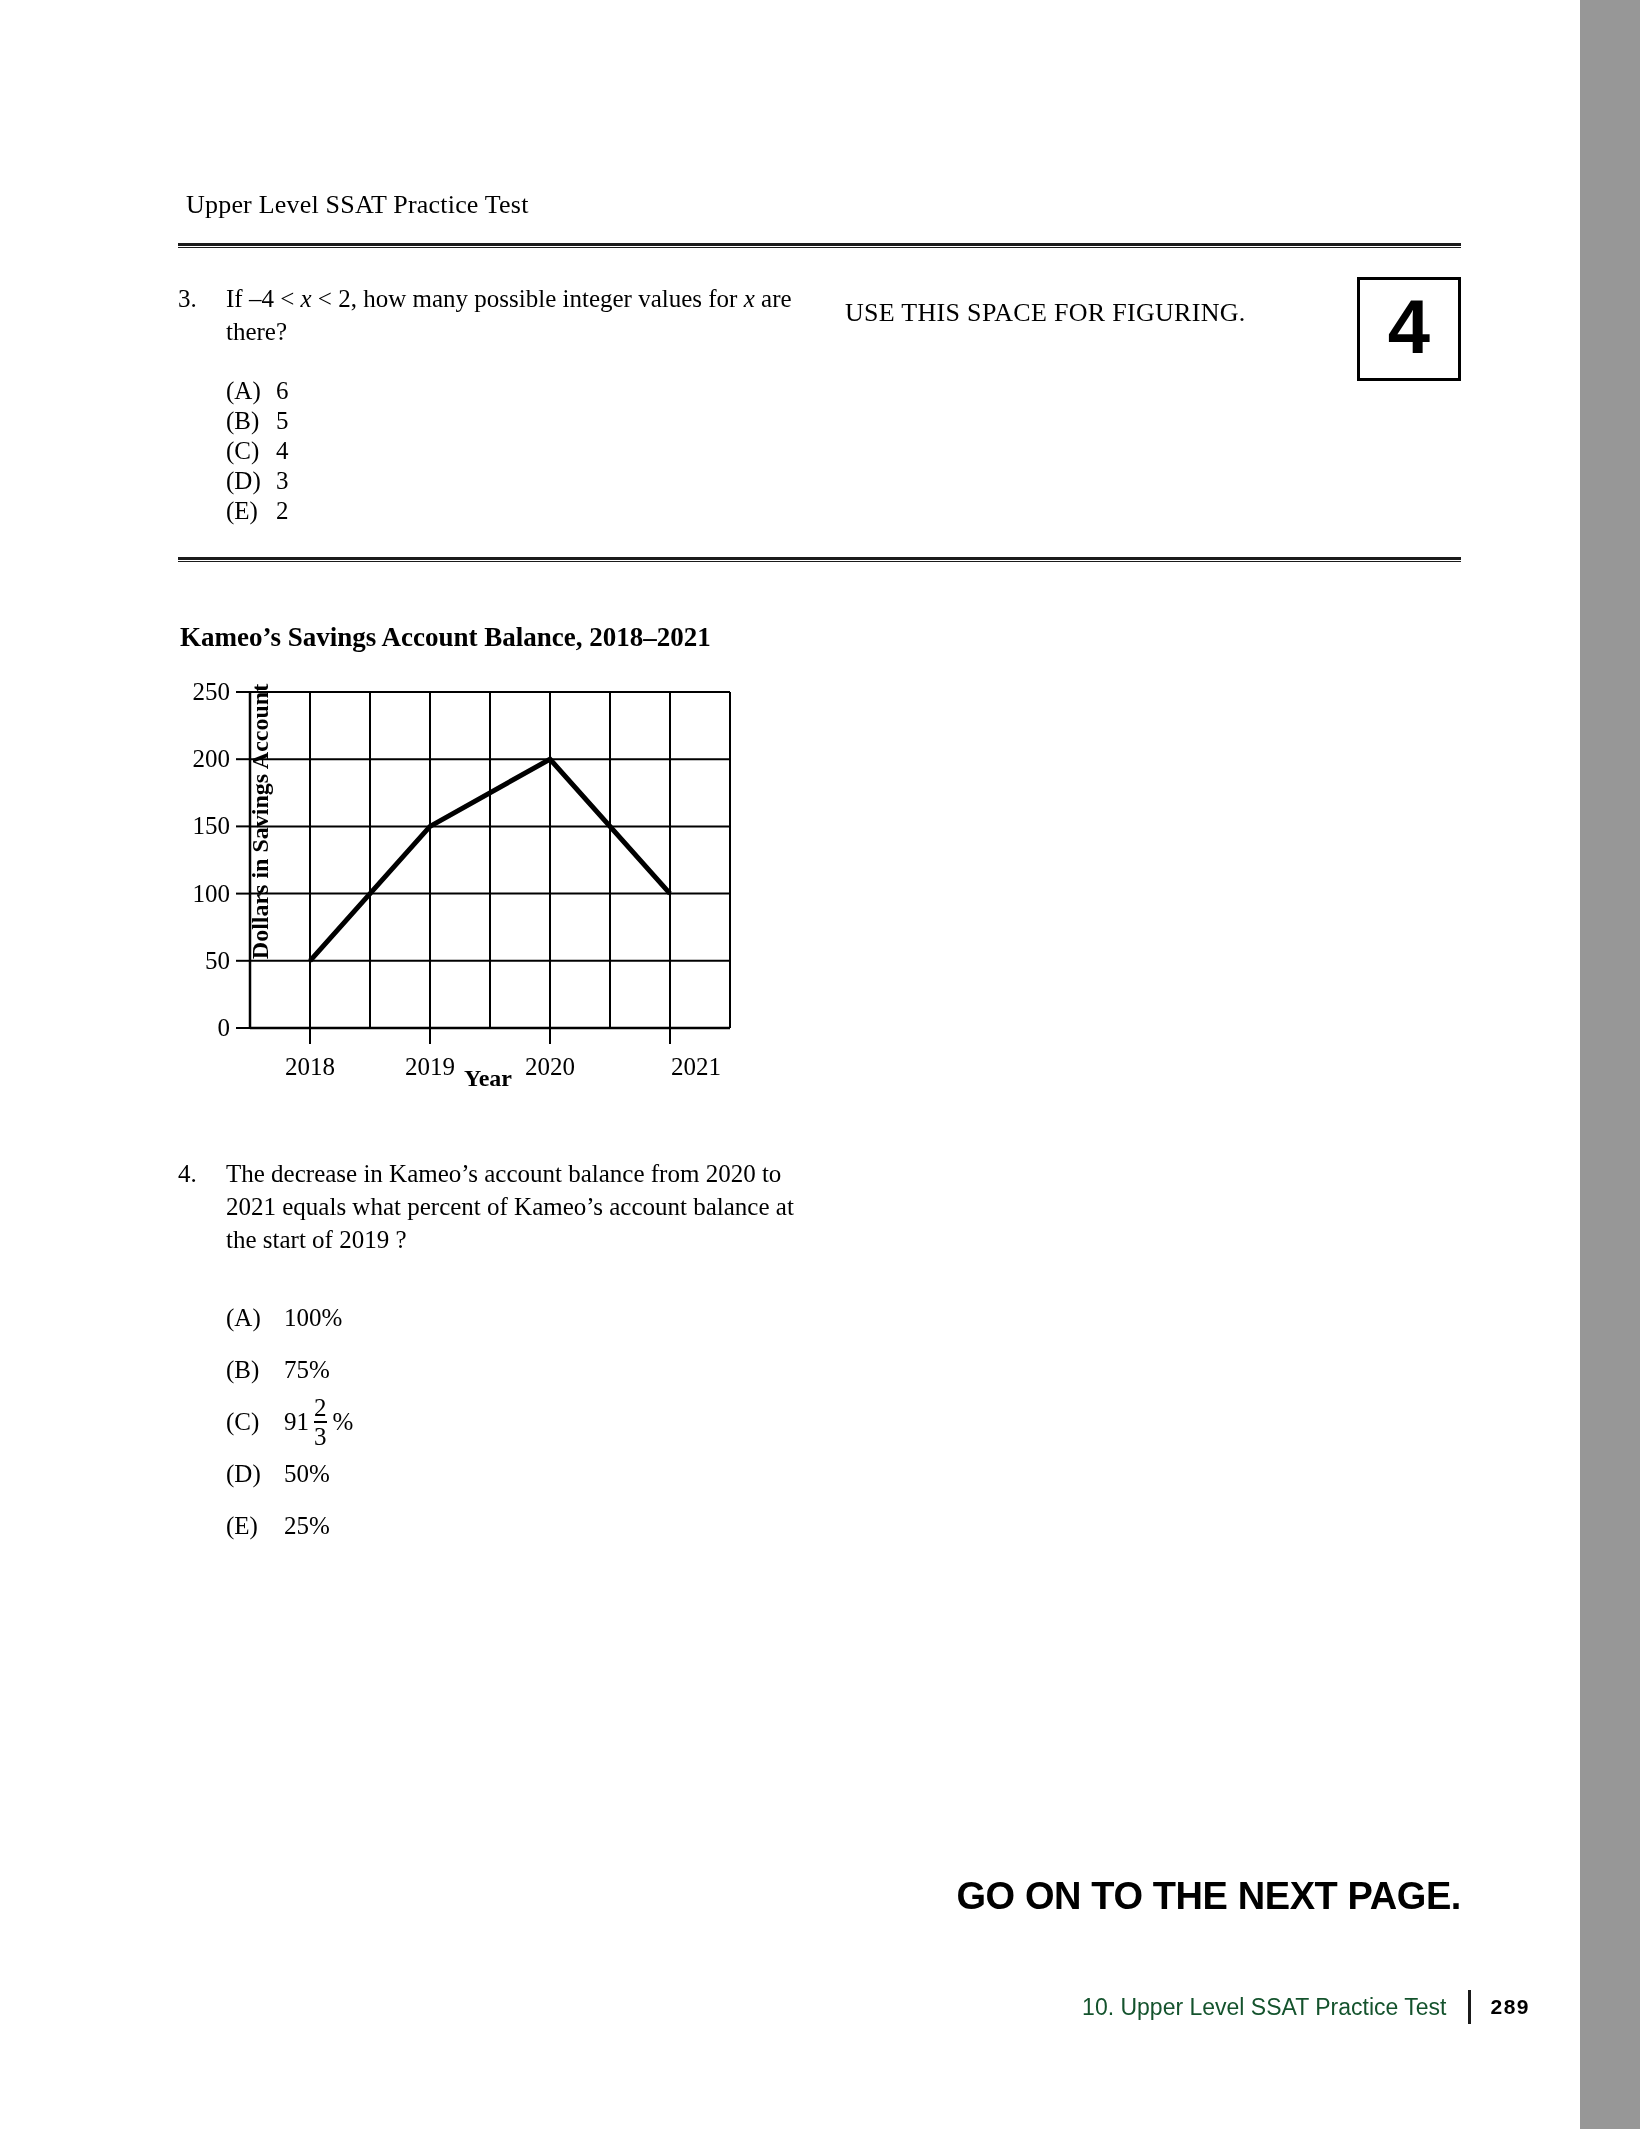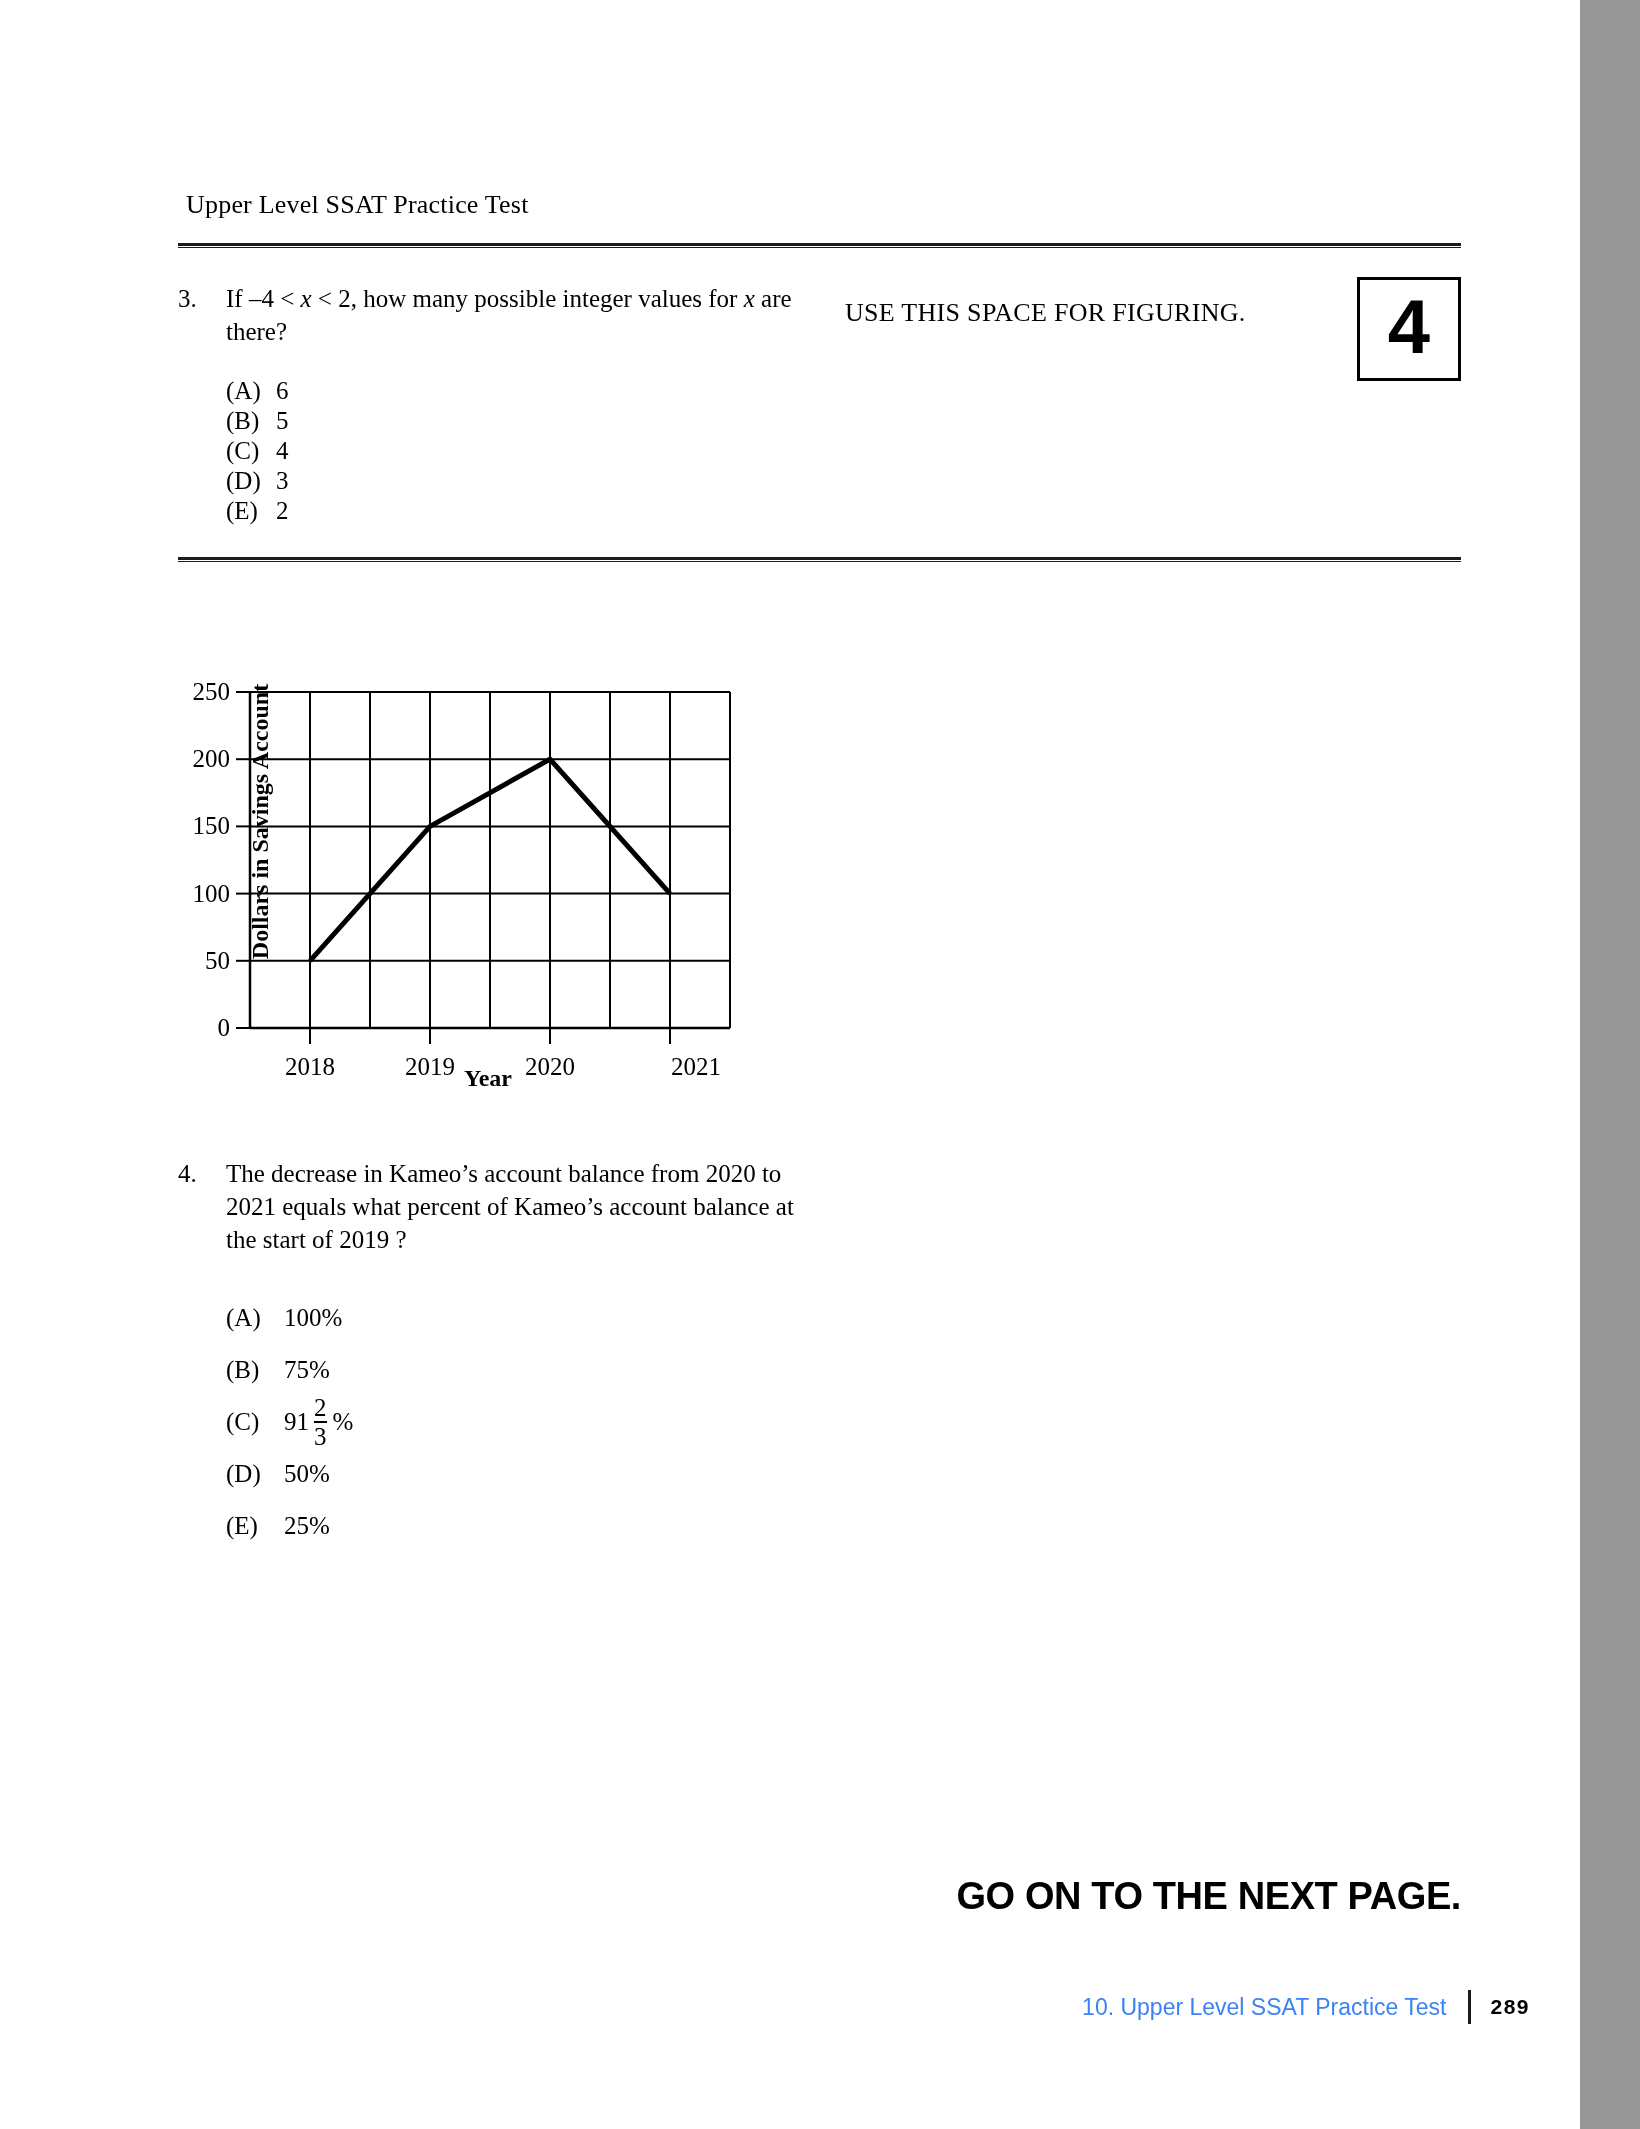--- a/index.html
+++ b/index.html
@@ -237,21 +237,21 @@
     left: 0;
     top: 1990px;
     width: 1530px;
     display: flex;
     justify-content: flex-end;
     align-items: center;
     font-family: "Liberation Sans", sans-serif;
   }
   #footer-text {
     font-size: 23px;
-    color: #3b82f6;
+    color: #14532d;
     white-space: nowrap;
   }
   #footer-divider {
     width: 3px;
     height: 34px;
     background: #1b1b1b;
     margin: 0 19px 0 22px;
   }
   #footer-pageno {
     font-size: 21px;
@@ -296,20 +296,21 @@
     </div>
   </div>
 
   <div id="figuring-text">USE THIS SPACE FOR FIGURING.</div>
   <div id="section-box">
     <span class="num">4</span>
   </div>
 
   <div class="rule-double" id="rule-mid"></div>
 
+  <div id="chart-title">Kameo’s Savings Account Balance, 2018–2021</div>
 
   <div id="chart-wrap">
     <div id="ylabel">Dollars in Savings Account</div>
     <div id="xlabel">Year</div>
     <div id="ytick-host">
         <div class="ytick-label" style="left: -8px; top: 335px;">0</div>
         <div class="ytick-label" style="left: -8px; top: 267.8px;">50</div>
         <div class="ytick-label" style="left: -8px; top: 200.6px;">100</div>
         <div class="ytick-label" style="left: -8px; top: 133.4px;">150</div>
         <div class="ytick-label" style="left: -8px; top: 66.2px;">200</div>

